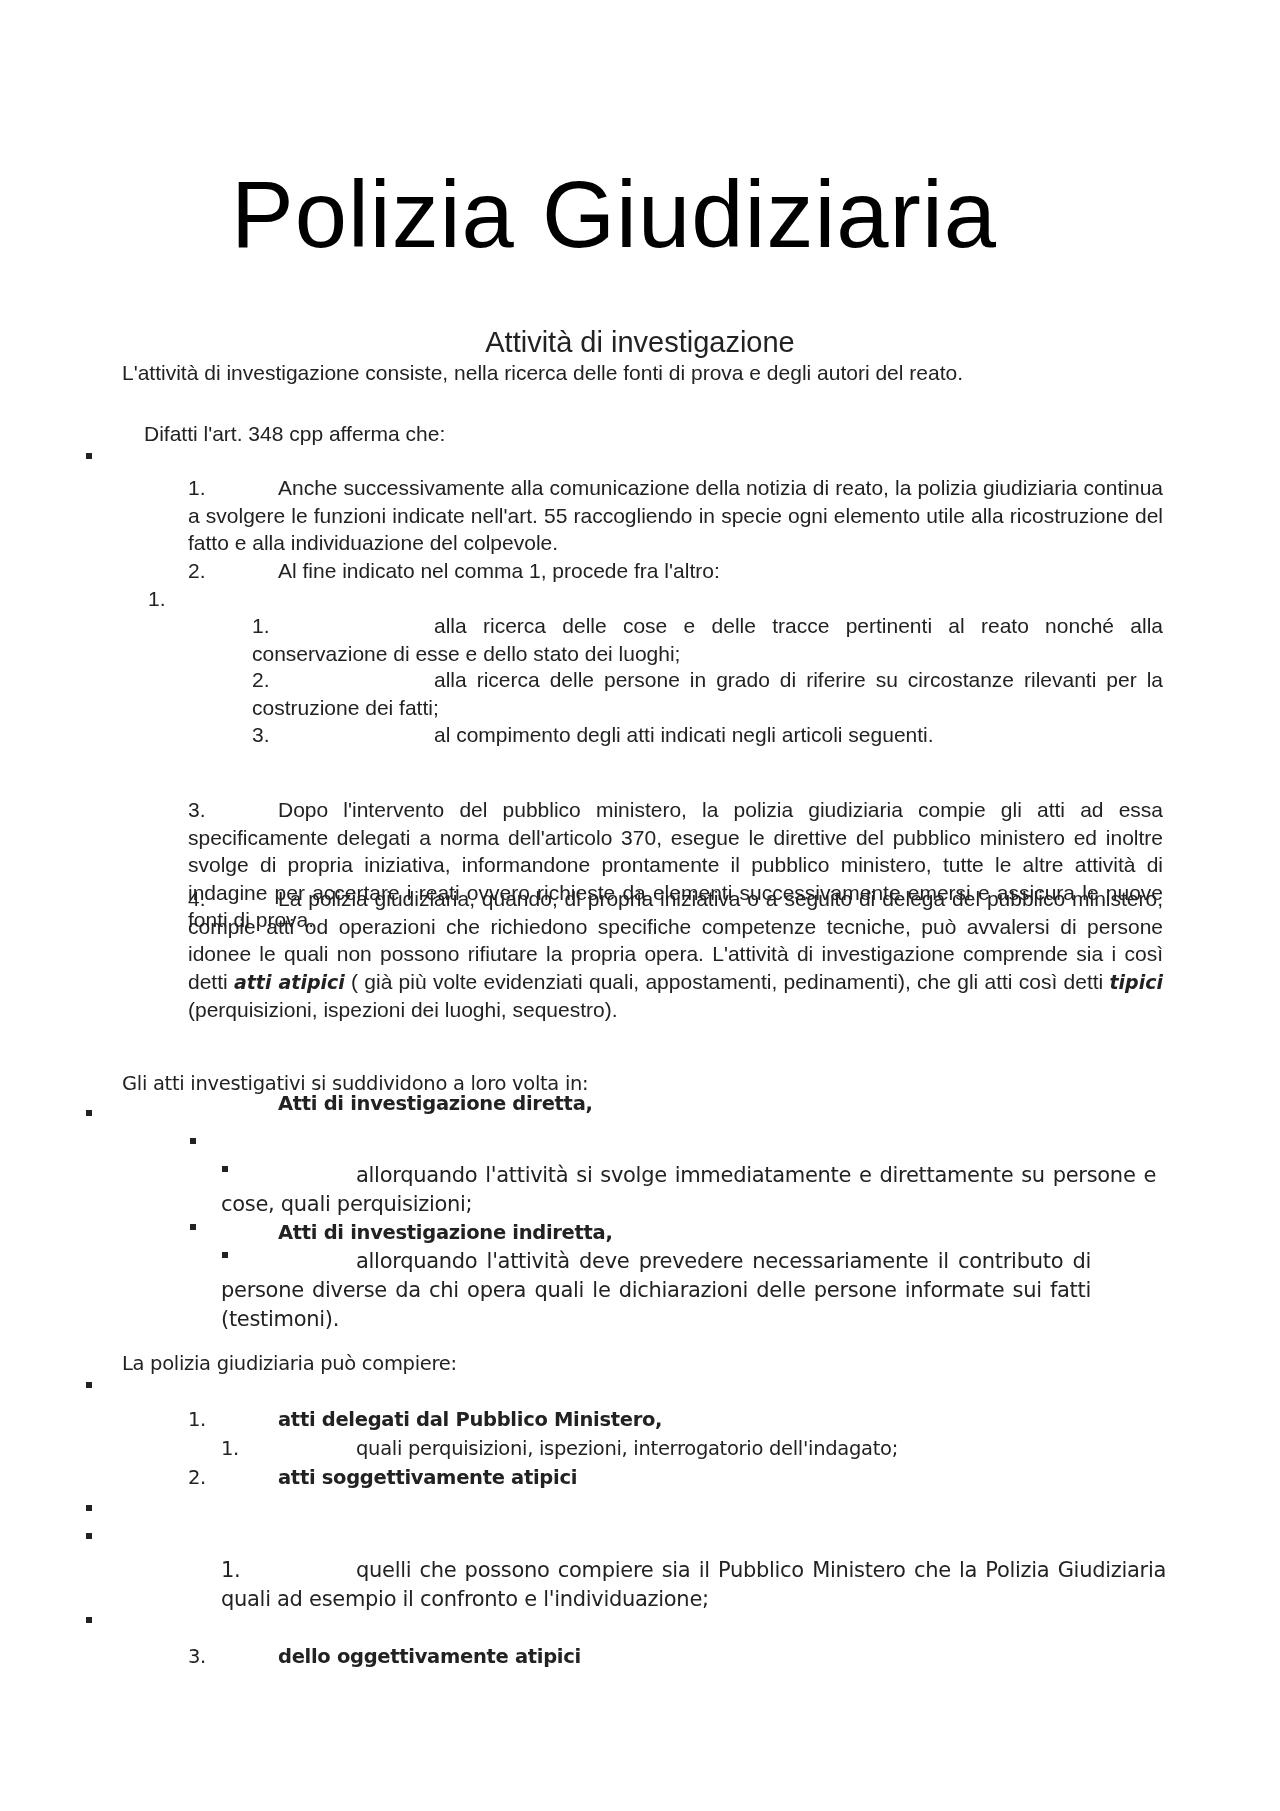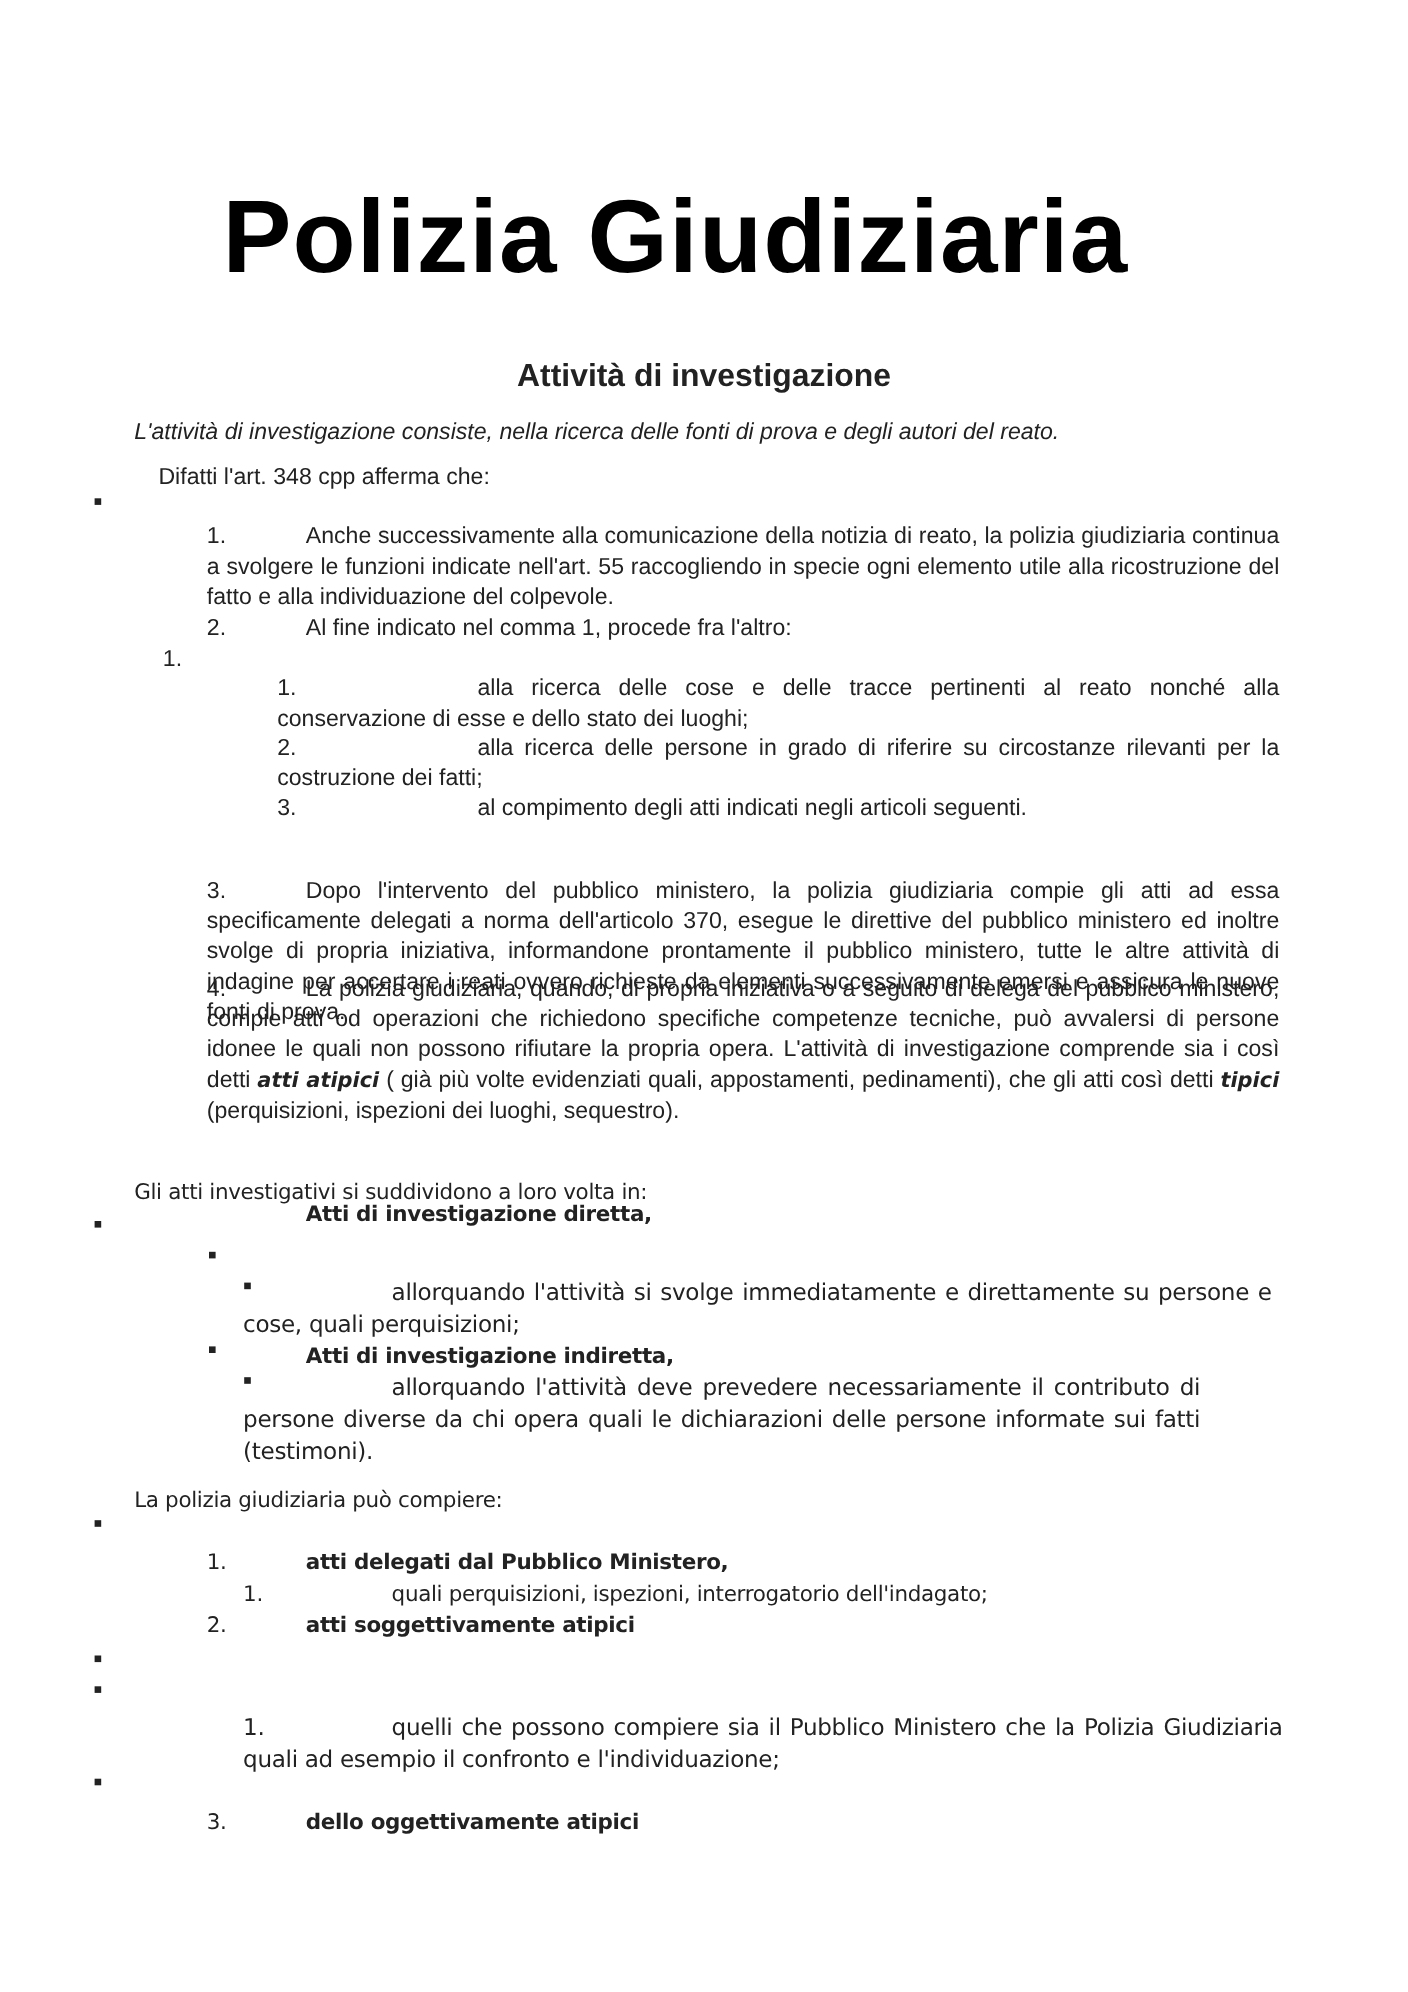--- a/index.html
+++ b/index.html
@@ -1,36 +1,36 @@
 <!DOCTYPE html>
 <html><head>
   <meta charset="utf-8">
   <style>
     * { margin: 0; padding: 0; box-sizing: border-box; }
     html, body { width: 1280px; height: 1811px; background: #ffffff; }
     body { position: relative; color: #222222; font-family: "Liberation Sans", sans-serif; overflow: hidden; }
     .abs { position: absolute; white-space: nowrap; }
-    .title { left: 0; width: 1228px; top: 160px; text-align: center; font-size: 94px; color: #000; letter-spacing: 1px; line-height: 110px; font-weight: bold; }
+    .title { left: 0; width: 1228px; top: 160px; text-align: center; font-size: 94px; color: #000; letter-spacing: 1px; line-height: 110px; font-weight: normal; }
     .subtitle { left: 0; width: 1280px; top: 324px; text-align: center; font-size: 29px; color: #222; line-height: 36px; }
     .p { font-size: 21px; line-height: 27px; color: #222; }
     .sans2 { font-family: "DejaVu Sans", sans-serif; font-size: 19.5px; letter-spacing: -0.3px; }
     .bullet { position: absolute; width: 6px; height: 6px; background: #222; }
     .num { position: absolute; font-size: 21px; line-height: 27px; color: #222; }
     .just { position: absolute; font-size: 21px; line-height: 27.5px; color: #222; text-align: justify; text-align-last: left; white-space: normal; }
     .just .tab { display: inline-block; }
     b, .b { font-weight: bold; }
     .bi { font-weight: bold; font-style: italic; font-family: "DejaVu Sans", sans-serif; font-size: 19px; }
   </style>
 </head>
 <body>
 
 <h1 class="abs title">Polizia Giudiziaria</h1>
-<h2 class="abs subtitle" style="font-weight:bold;">Attività di investigazione</h2>
+<h2 class="abs subtitle" style="font-weight:normal;">Attività di investigazione</h2>
 
-<p class="abs p" style="left:122px; top:379px;font-style:italic;">L'attività di investigazione consiste, nella ricerca delle fonti di prova e degli autori del reato.</p>
+<p class="abs p" style="left:122px; top:359px;">L'attività di investigazione consiste, nella ricerca delle fonti di prova e degli autori del reato.</p>
 <p class="abs p" style="left:122px; top:420px;margin-left:22px;">Difatti l'art. 348 cpp afferma che:</p>
 <span class="bullet" style="left:86px; top:453px;"></span>
 
 <div class="just" style="left:188px; top:474px; width:975px;">
   <span class="tab" style="width:90px;">1.</span><span>Anche successivamente alla comunicazione della notizia di reato, la polizia giudiziaria continua a svolgere le funzioni indicate nell'art. 55 raccogliendo in specie ogni elemento utile alla ricostruzione del fatto e alla individuazione del colpevole.</span>
 </div>
 
 <div class="abs p" style="left:188px; top:557px;">
   <span style="display:inline-block;width:90px;">2.</span><span>Al fine indicato nel comma 1, procede fra l'altro:</span>
 </div>

